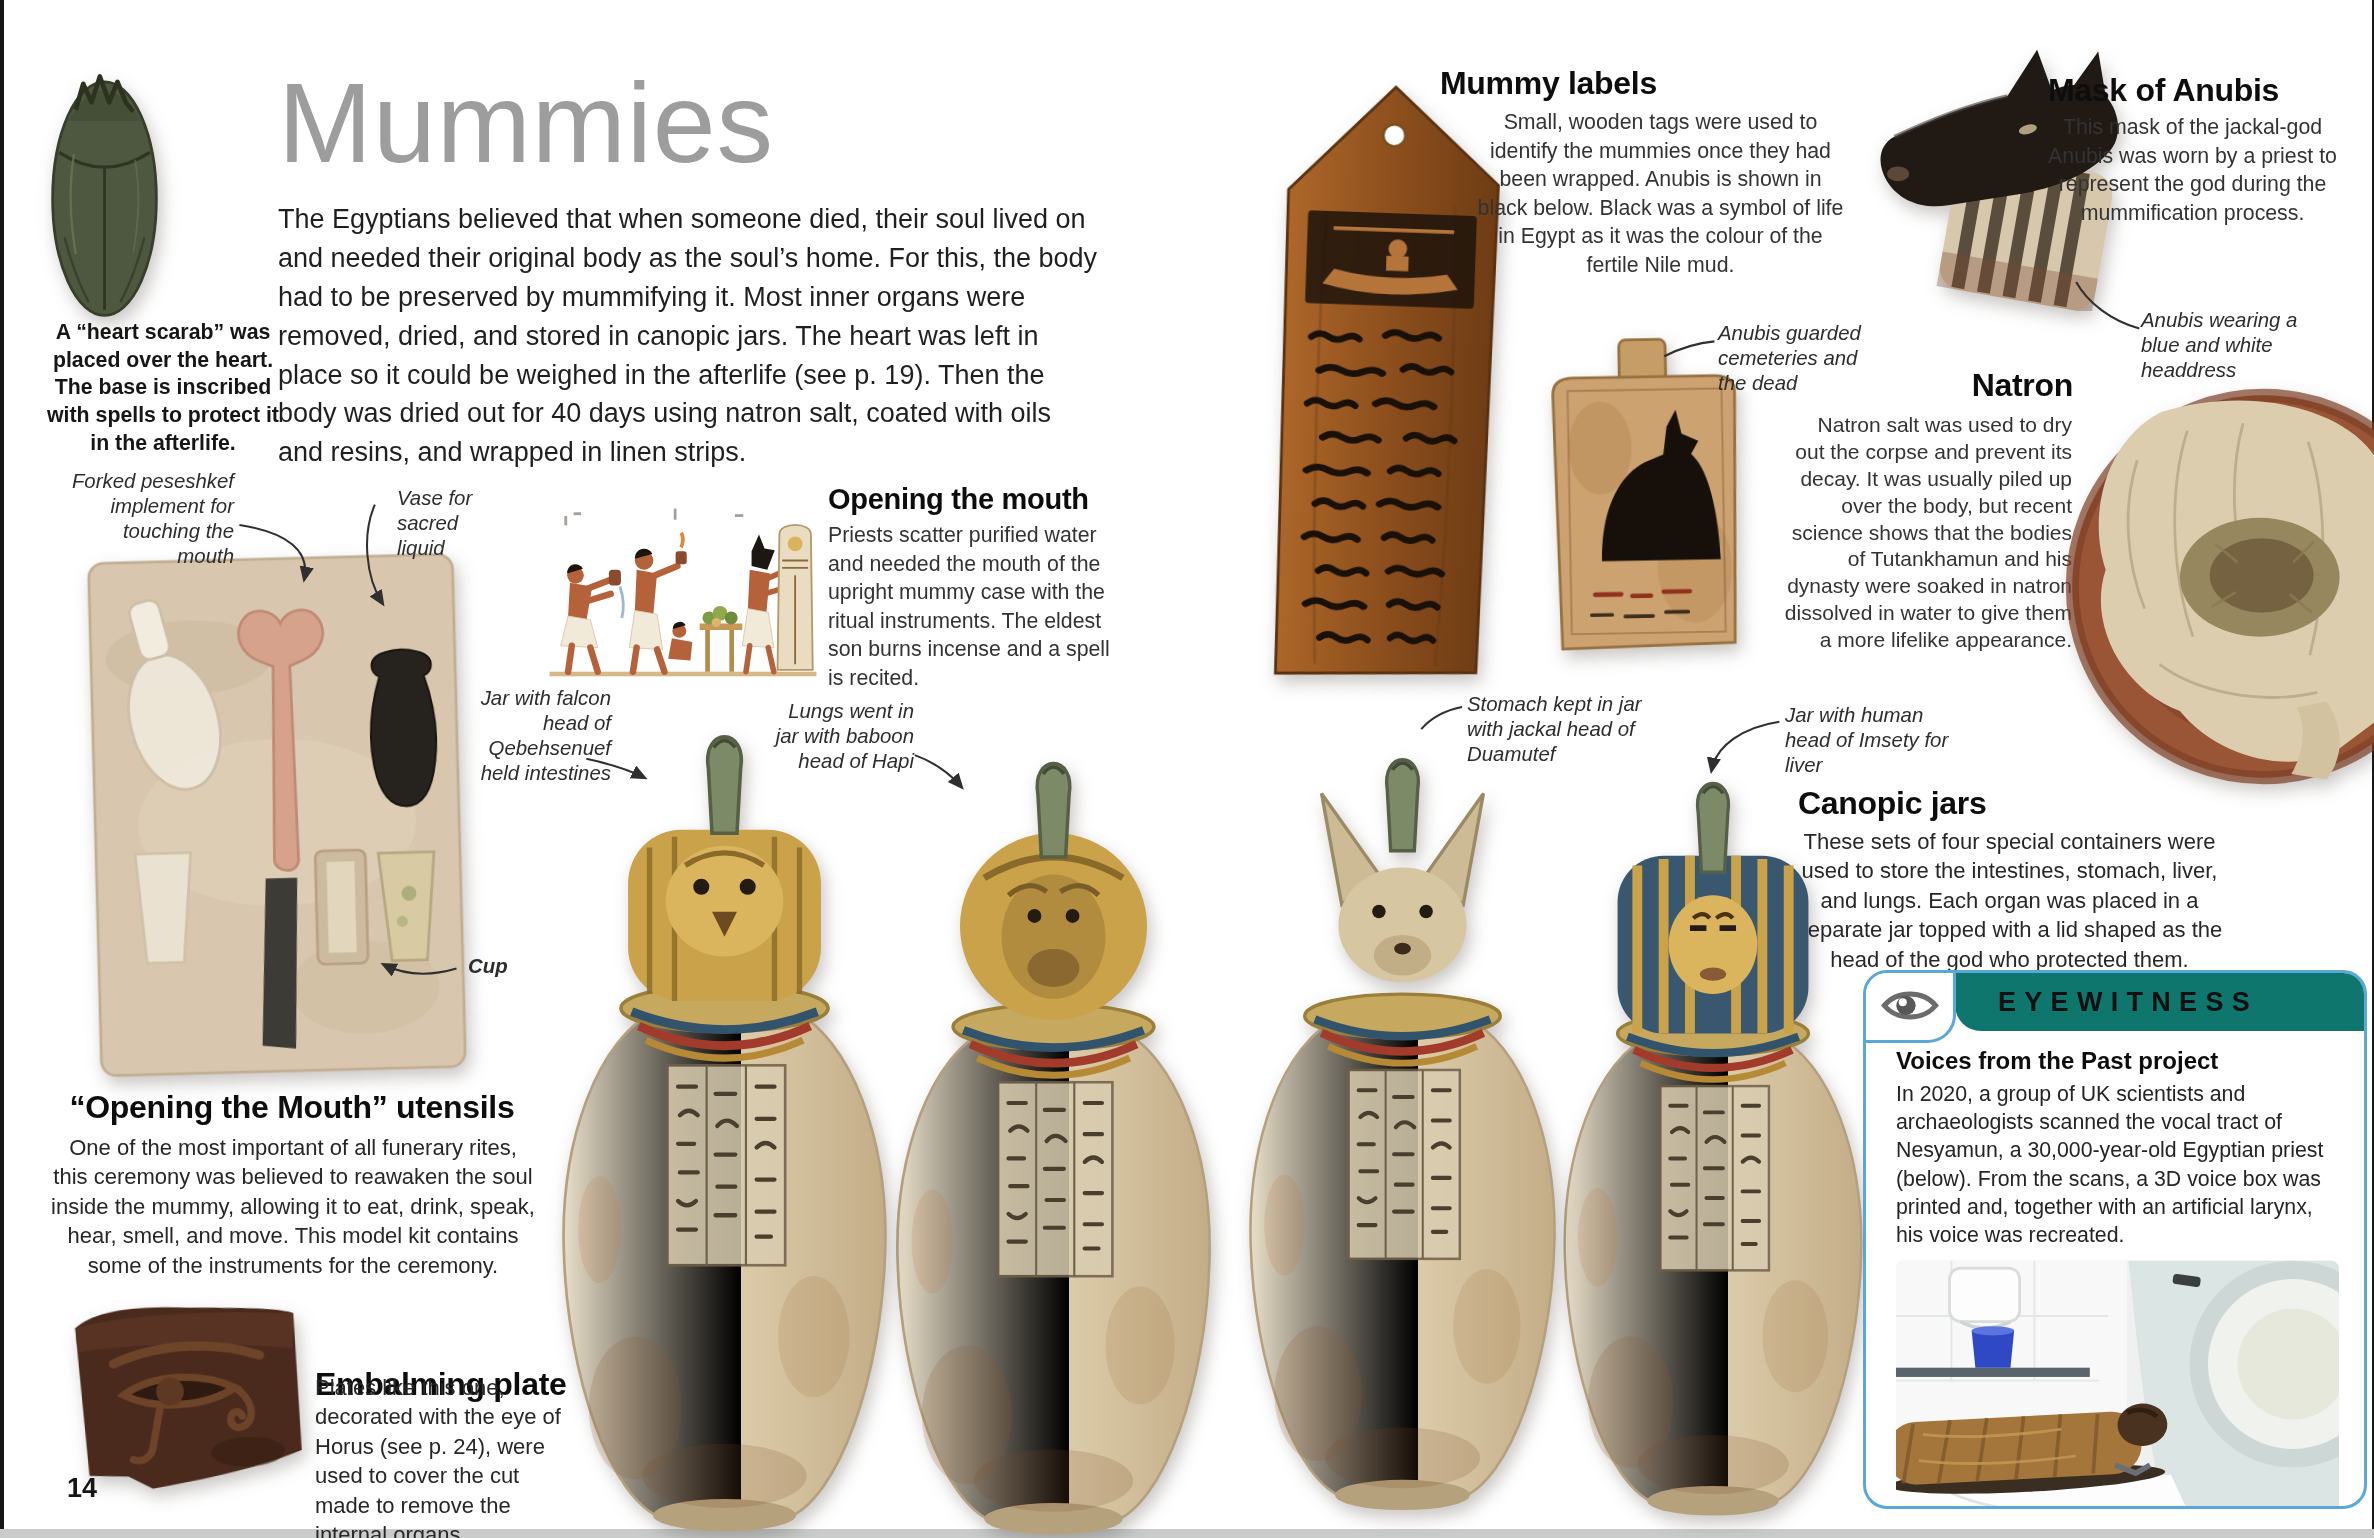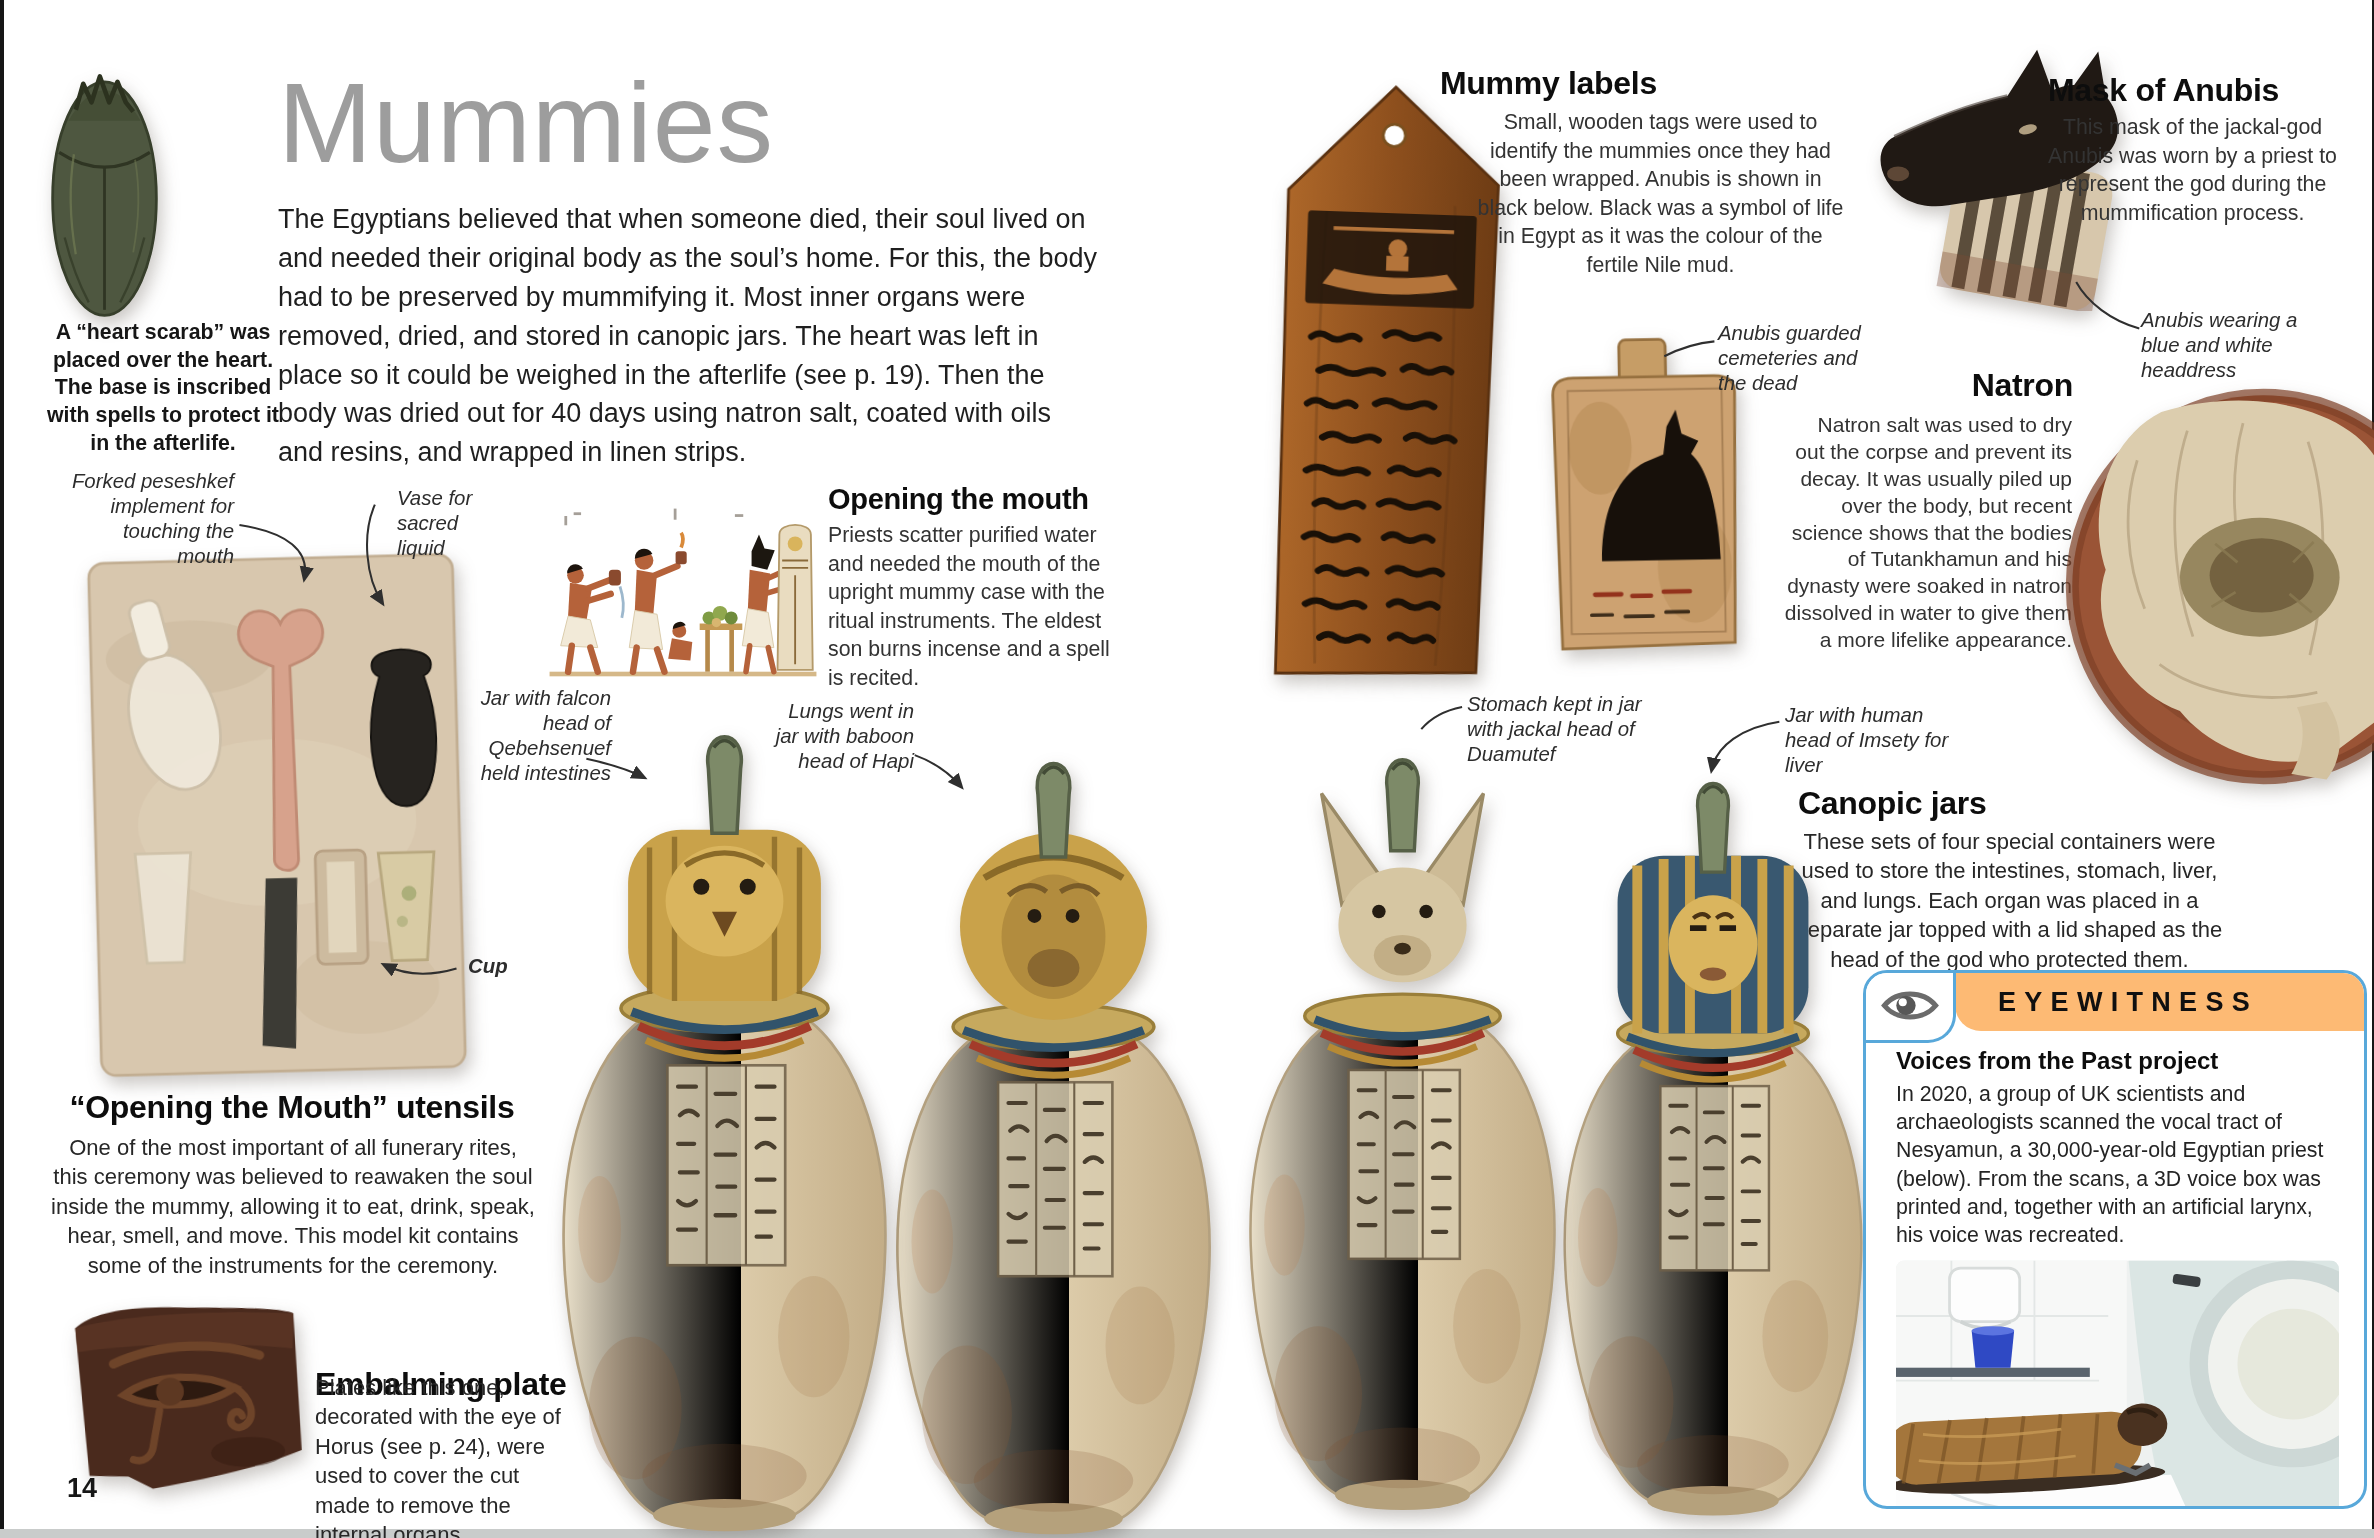--- a/index.html
+++ b/index.html
@@ -11,21 +11,21 @@
   .lbl{font-style:italic;font-size:20.4px;line-height:1.22;color:#2d2d2d;}
   .center{text-align:center;} .right{text-align:right;}
   .title{font-size:113px;color:#9d9d9d;font-weight:400;letter-spacing:0.9px;line-height:1;}
   .intro{font-size:27px;line-height:1.44;color:#1f1f1f;}
   .caption{font-size:21.3px;font-weight:700;line-height:1.3;color:#161616;}
   .shadowed{filter:drop-shadow(4.6px 8.3px 8.3px rgba(60,50,40,.28));}
   .z6{z-index:6;} .z5{z-index:5;} .z2{z-index:2;} .z1{z-index:1;}
   
   .ew{border:3.2px solid #58a8da;border-radius:24px;background:#fff;overflow:hidden;}
   .ew-head{position:relative;height:59px;}
-  .ew-band{position:absolute;left:89px;right:0;top:0;height:58px;background:#fdba74;
+  .ew-band{position:absolute;left:89px;right:0;top:0;height:58px;background:#0f766e;
            border-bottom-left-radius:26px;}
   .ew-banner{line-height:58px;padding-left:43px;letter-spacing:8.3px;font-weight:700;
              font-size:27px;color:#101010;}
   .ew-tab{position:absolute;left:0;top:0;width:87px;height:67px;background:#fff;
           border-right:3.2px solid #58a8da;border-bottom:3.2px solid #58a8da;
           border-bottom-right-radius:28px;display:flex;align-items:center;justify-content:center;}
   .ew-body{padding:15px 30px 4px 30px;}
   .ew-title{font-size:24px;font-weight:700;color:#0d0d0d;margin-bottom:4.6px;}
   .ew-text{font-size:21.3px;line-height:1.33;color:#242424;}
   .ew-photo{margin:11px auto 0;width:443px;height:278px;border-radius:9.3px;overflow:hidden;}

